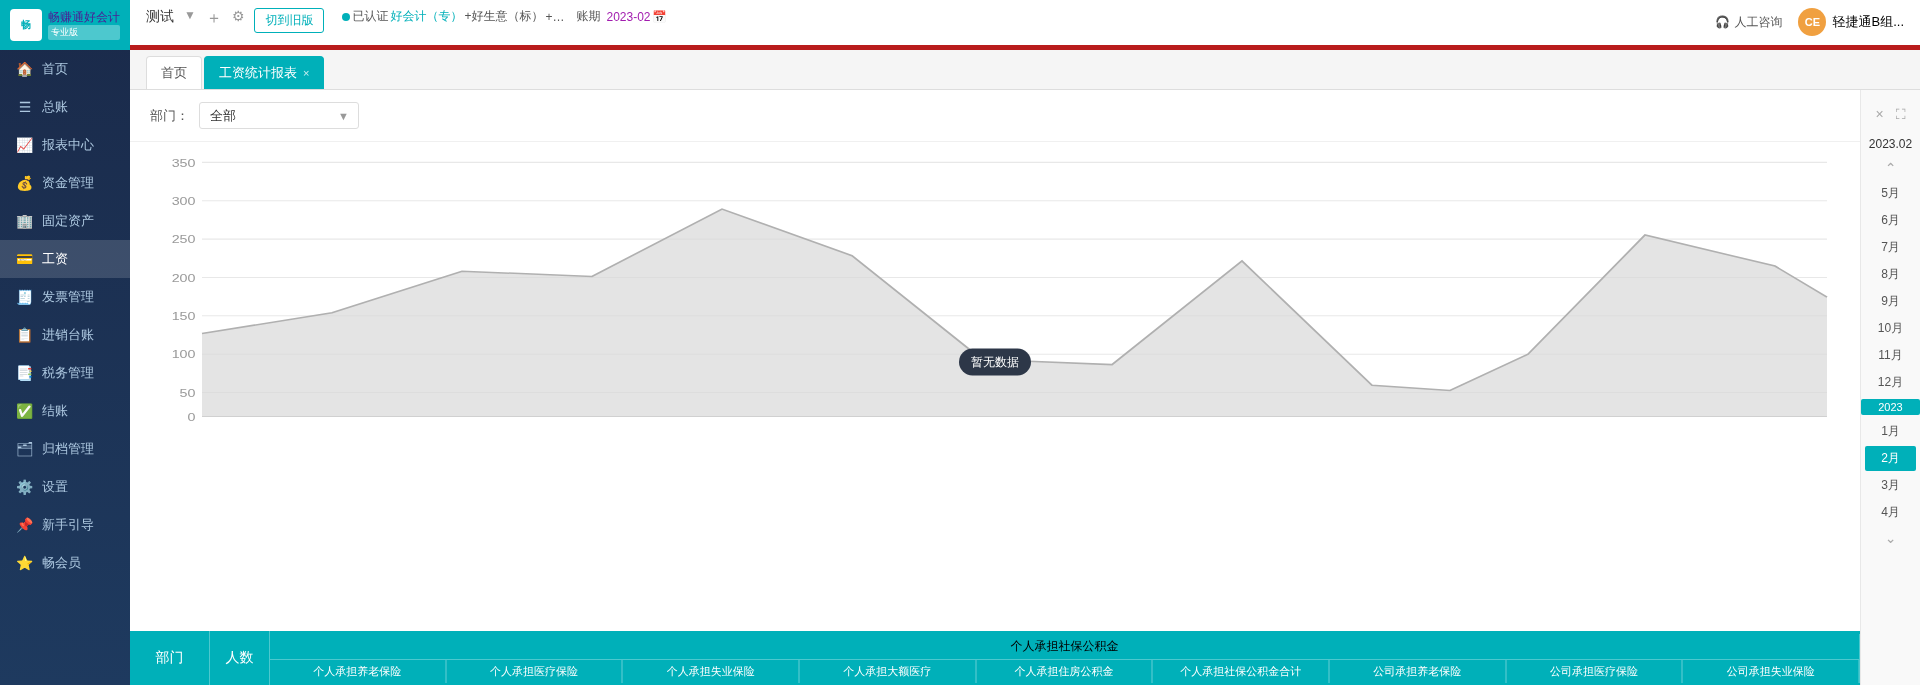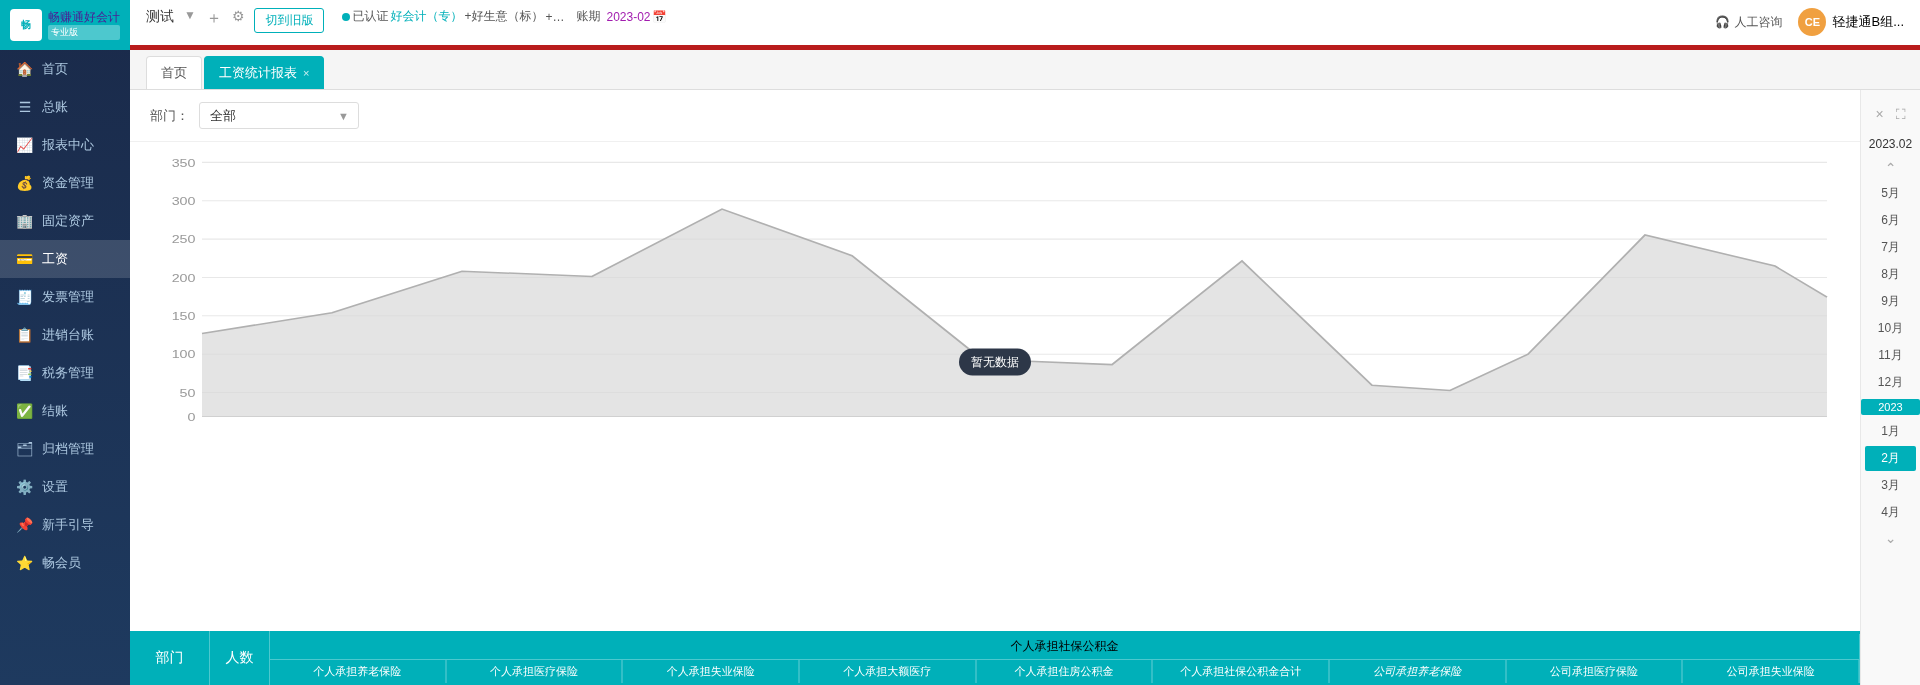--- a/index.html
+++ b/index.html
@@ -504,21 +504,21 @@
             </div>
             <div class="th-sub" style="flex:1; display:flex; align-items:center; justify-content:center; border-left:1px solid rgba(255,255,255,0.2);">
               <span>个人承担大额医疗</span>
             </div>
             <div class="th-sub" style="flex:1; display:flex; align-items:center; justify-content:center; border-left:1px solid rgba(255,255,255,0.2);">
               <span>个人承担住房公积金</span>
             </div>
             <div class="th-sub" style="flex:1; display:flex; align-items:center; justify-content:center; border-left:1px solid rgba(255,255,255,0.2);">
               <span>个人承担社保公积金合计</span>
             </div>
-            <div class="th-sub" style="flex:1; display:flex; align-items:center; justify-content:center; border-left:1px solid rgba(255,255,255,0.2);font-style:italic;">
+            <div class="th-sub" style="flex:1; display:flex; align-items:center; justify-content:center; border-left:1px solid rgba(255,255,255,0.2);">
               <span>公司承担养老保险</span>
             </div>
             <div class="th-sub" style="flex:1; display:flex; align-items:center; justify-content:center; border-left:1px solid rgba(255,255,255,0.2);">
               <span>公司承担医疗保险</span>
             </div>
             <div class="th-sub" style="flex:1; display:flex; align-items:center; justify-content:center; border-left:1px solid rgba(255,255,255,0.2);">
               <span>公司承担失业保险</span>
             </div>
           </div>
         </div>

